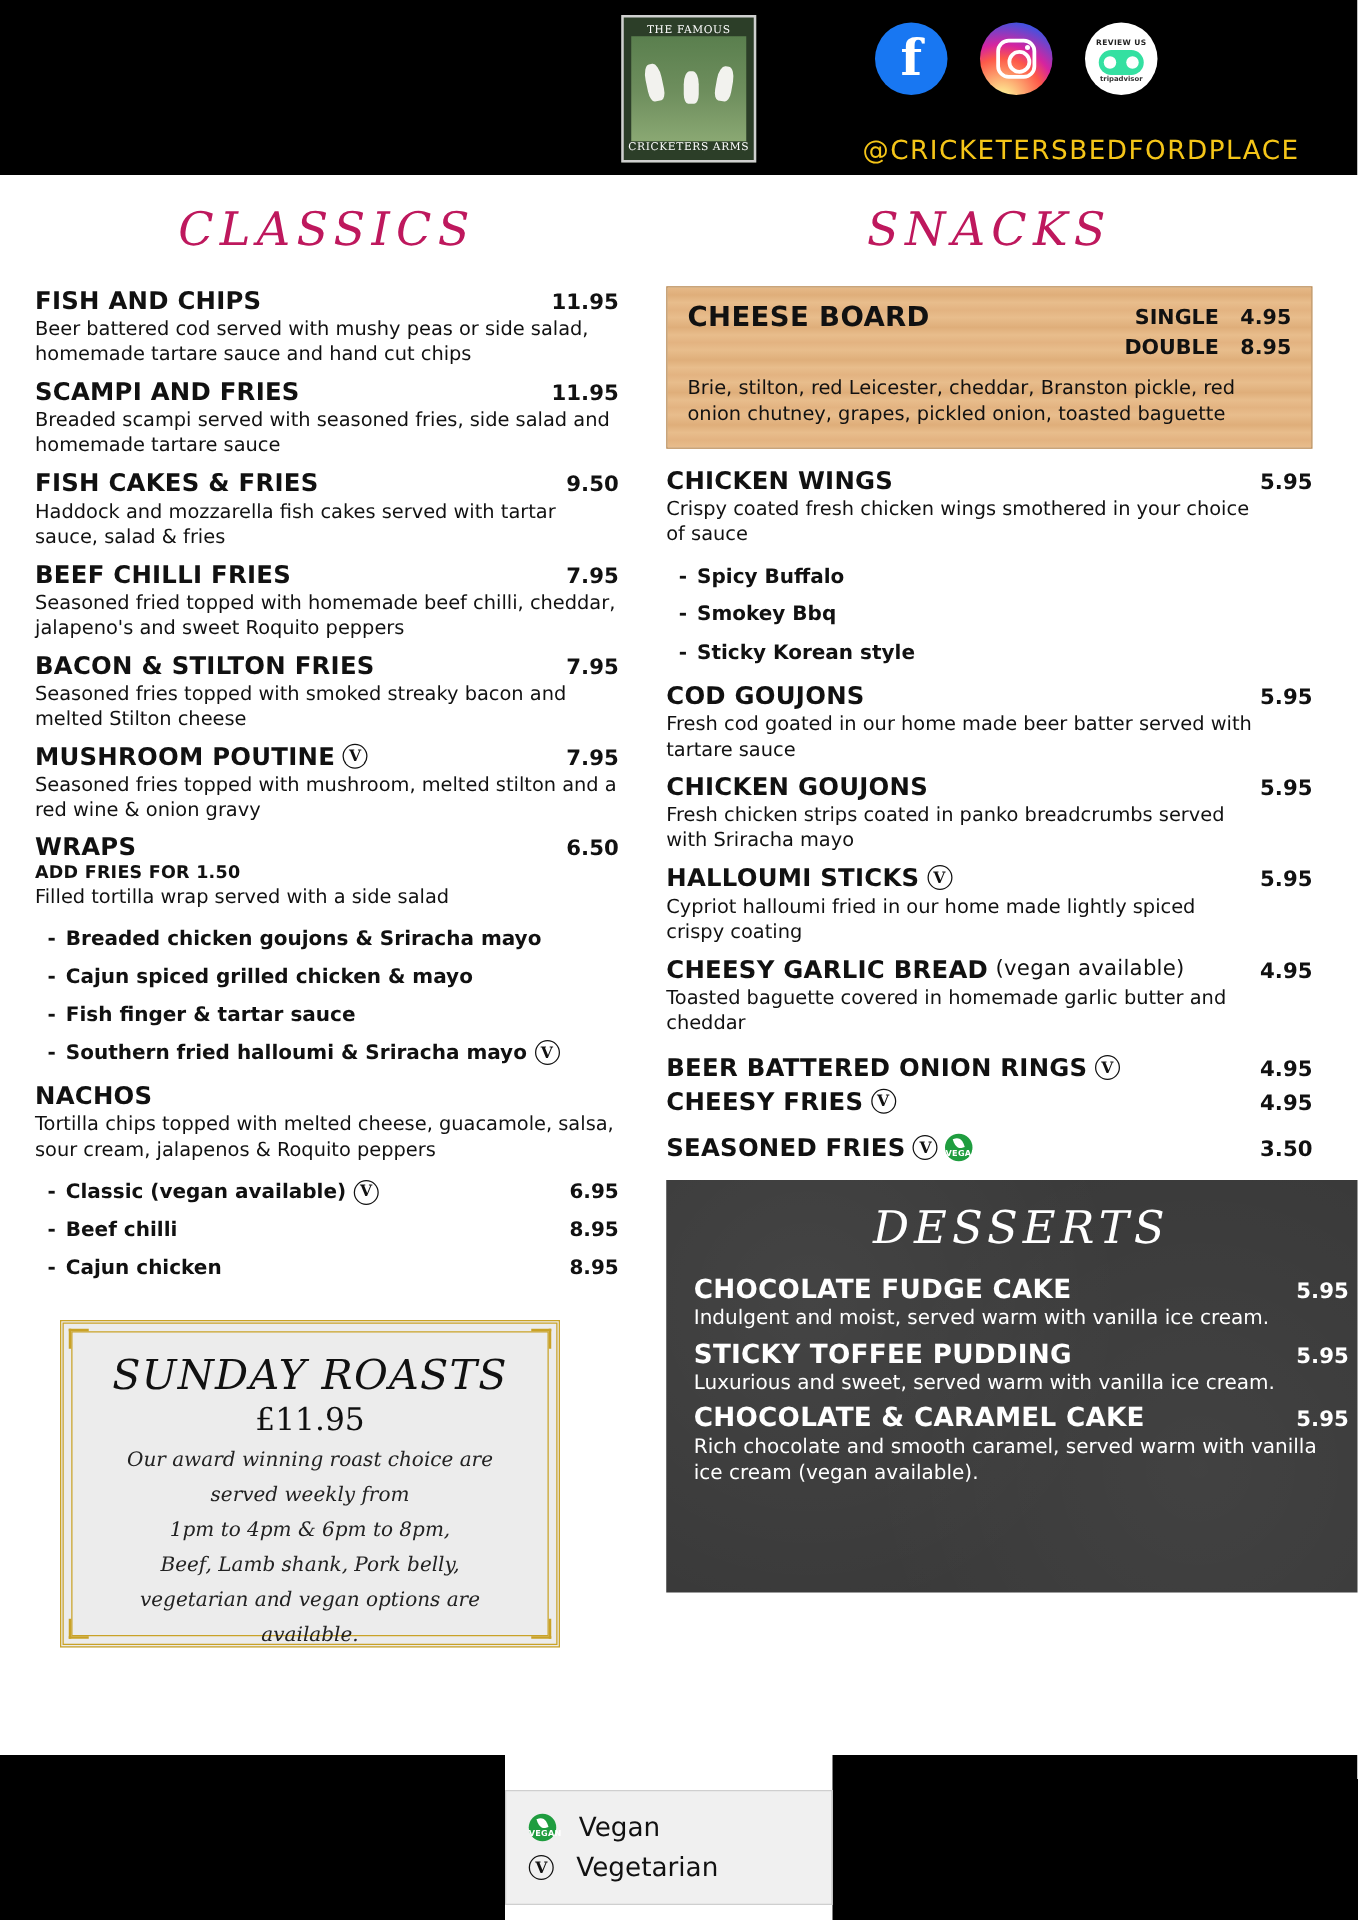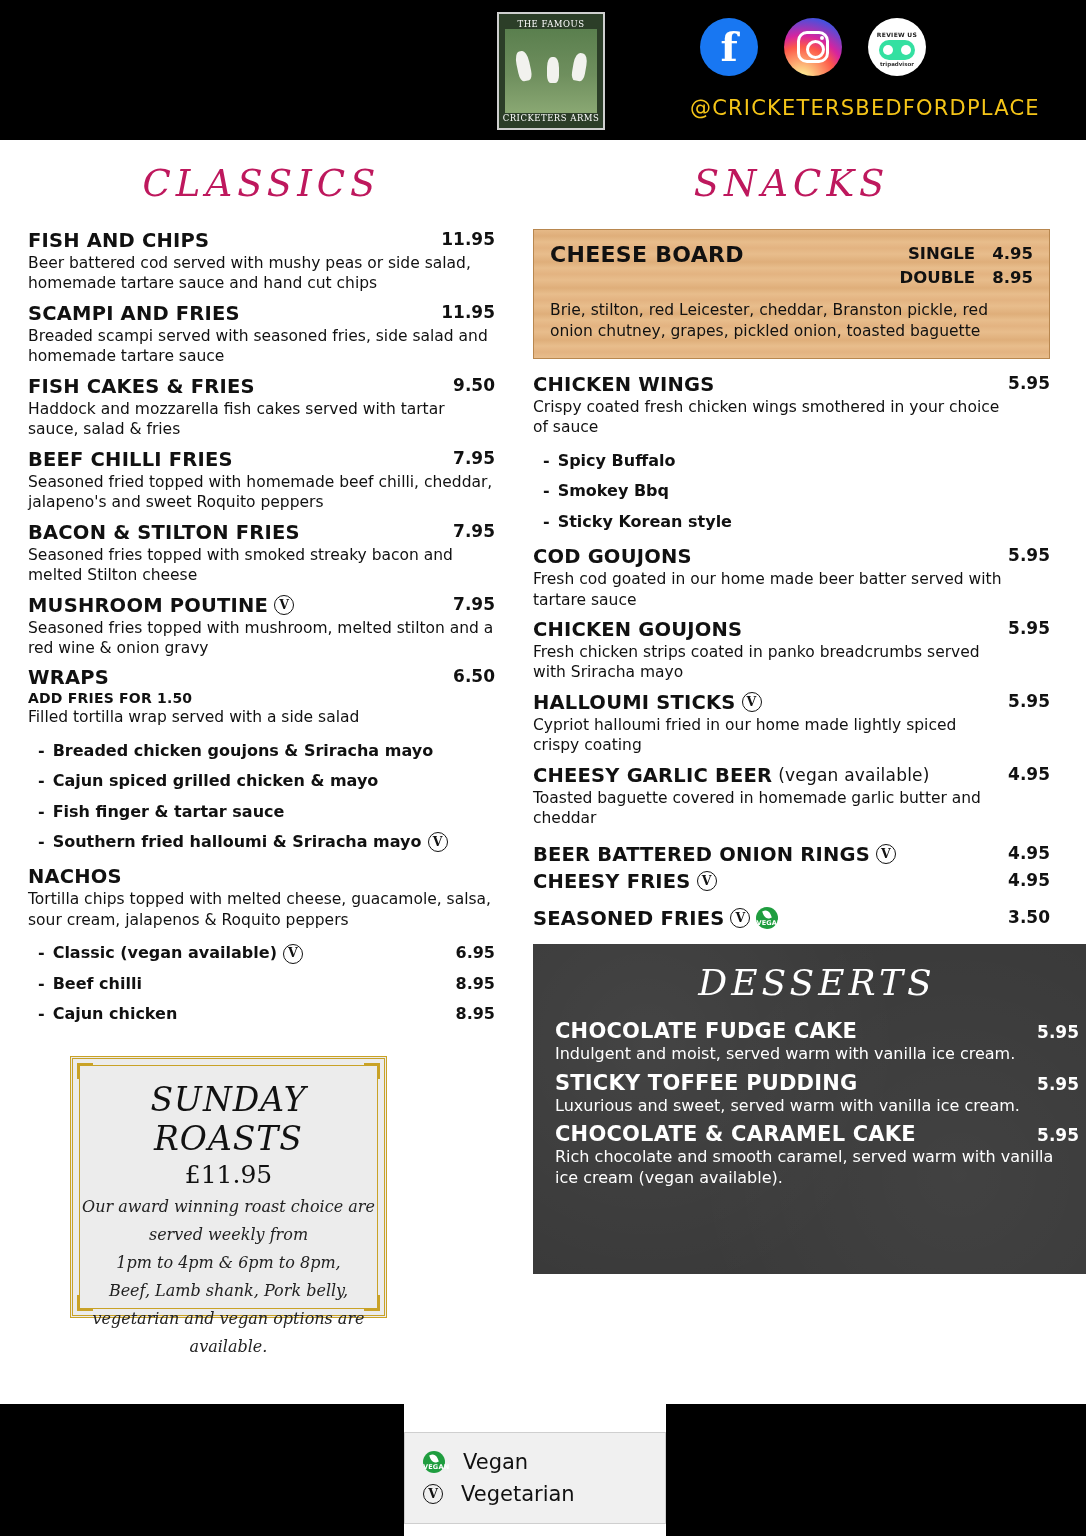--- a/index.html
+++ b/index.html
@@ -105,21 +105,21 @@
     content: ""; position: absolute; width: 10px; height: 10px; border-radius: 50%;
     background: #fff; top: 5px;
   }
   .ta-owl:before { left: 4px; }
   .ta-owl:after { right: 4px; }
   .ta-bot { font-size: 5.5px; }
 
   .handle {
     position: absolute;
     left: 690px;
-    top: 96px;
+    top: 108px;
     color: #F5C518;
     font-family: "DejaVu Sans", sans-serif;
     font-size: 21px;
     letter-spacing: 1.2px;
     font-weight: 500;
   }
 
   
   .cols { display: flex; padding: 0; }
   .col-left { width: 515px; padding: 0 20px 0 28px; }
@@ -132,21 +132,21 @@
     letter-spacing: 5px;
     font-style: italic;
     font-weight: 400;
     margin: 22px 0 24px 0;
     color: #be185d;
   }
 
   .item { margin-bottom: 4px; }
   .item-head {
     display: flex;
-    align-items: flex-start;
+    align-items: flex-end;
     justify-content: space-between;
     gap: 10px;
   }
   .item-name {
     font-size: 19.5px;
     font-weight: bold;
     letter-spacing: .2px;
     display: flex;
     align-items: center;
     gap: 6px;
@@ -217,22 +217,22 @@
     padding: 12px 16px 16px 16px;
     margin-bottom: 14px;
   }
   .cheese-head { display: flex; justify-content: space-between; align-items: flex-start; }
   .cheese-title { font-size: 22px; font-weight: bold; letter-spacing: .3px; }
   .cheese-prices { text-align: right; font-size: 16.5px; font-weight: bold; line-height: 1.45; }
   .cheese-desc { font-size: 15.5px; line-height: 1.36; margin-top: 10px; }
 
   
   .roast-frame {
-    margin: 26px 10px 0 42px;
-    width: 317px;
+    margin: 26px 10px 0 20px;
+    width: 400px;
     height: 262px;
     border: 3px double #c9a227;
     background: #ececec;
     padding: 6px;
     position: relative;
   }
   .roast-inner {
     border: 1px solid #c9a227;
     height: 100%;
     display: flex;
@@ -549,21 +549,21 @@
           <span class="veg-badge">V</span>
         </span>
         <span class="item-price">5.95</span>
       </div>
       <div class="item-desc">Cypriot halloumi fried in our home made lightly spiced crispy coating</div>
     </div>
 
     <div class="item">
       <div class="item-head">
         <span class="item-name">
-          <span>CHEESY GARLIC BEER</span>
+          <span>CHEESY GARLIC BREAD</span>
           <span style="font-weight:normal;font-size:17px">(vegan available)</span>
         </span>
         <span class="item-price">4.95</span>
       </div>
       <div class="item-desc">Toasted baguette covered in homemade garlic butter and cheddar</div>
     </div>
 
     <div class="item" style="margin-top:14px">
       <div class="item-head">
         <span class="item-name">

